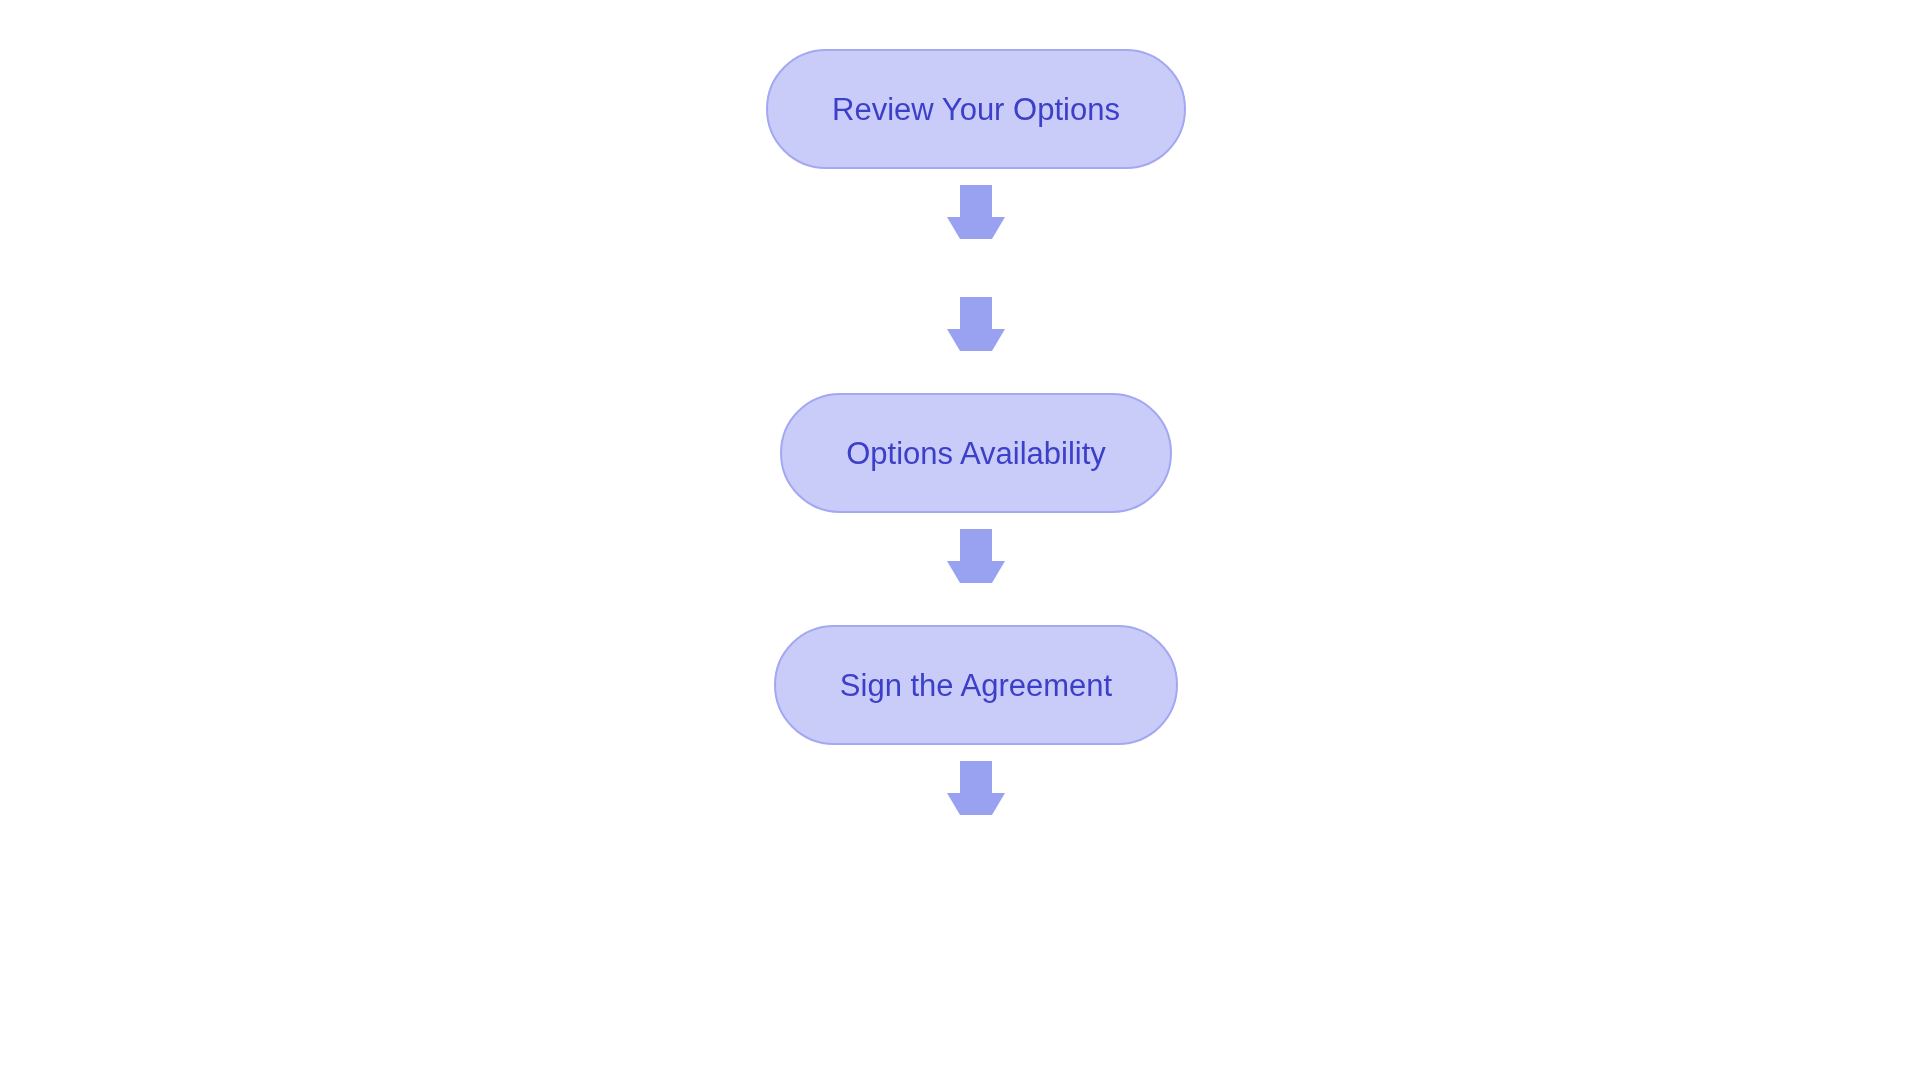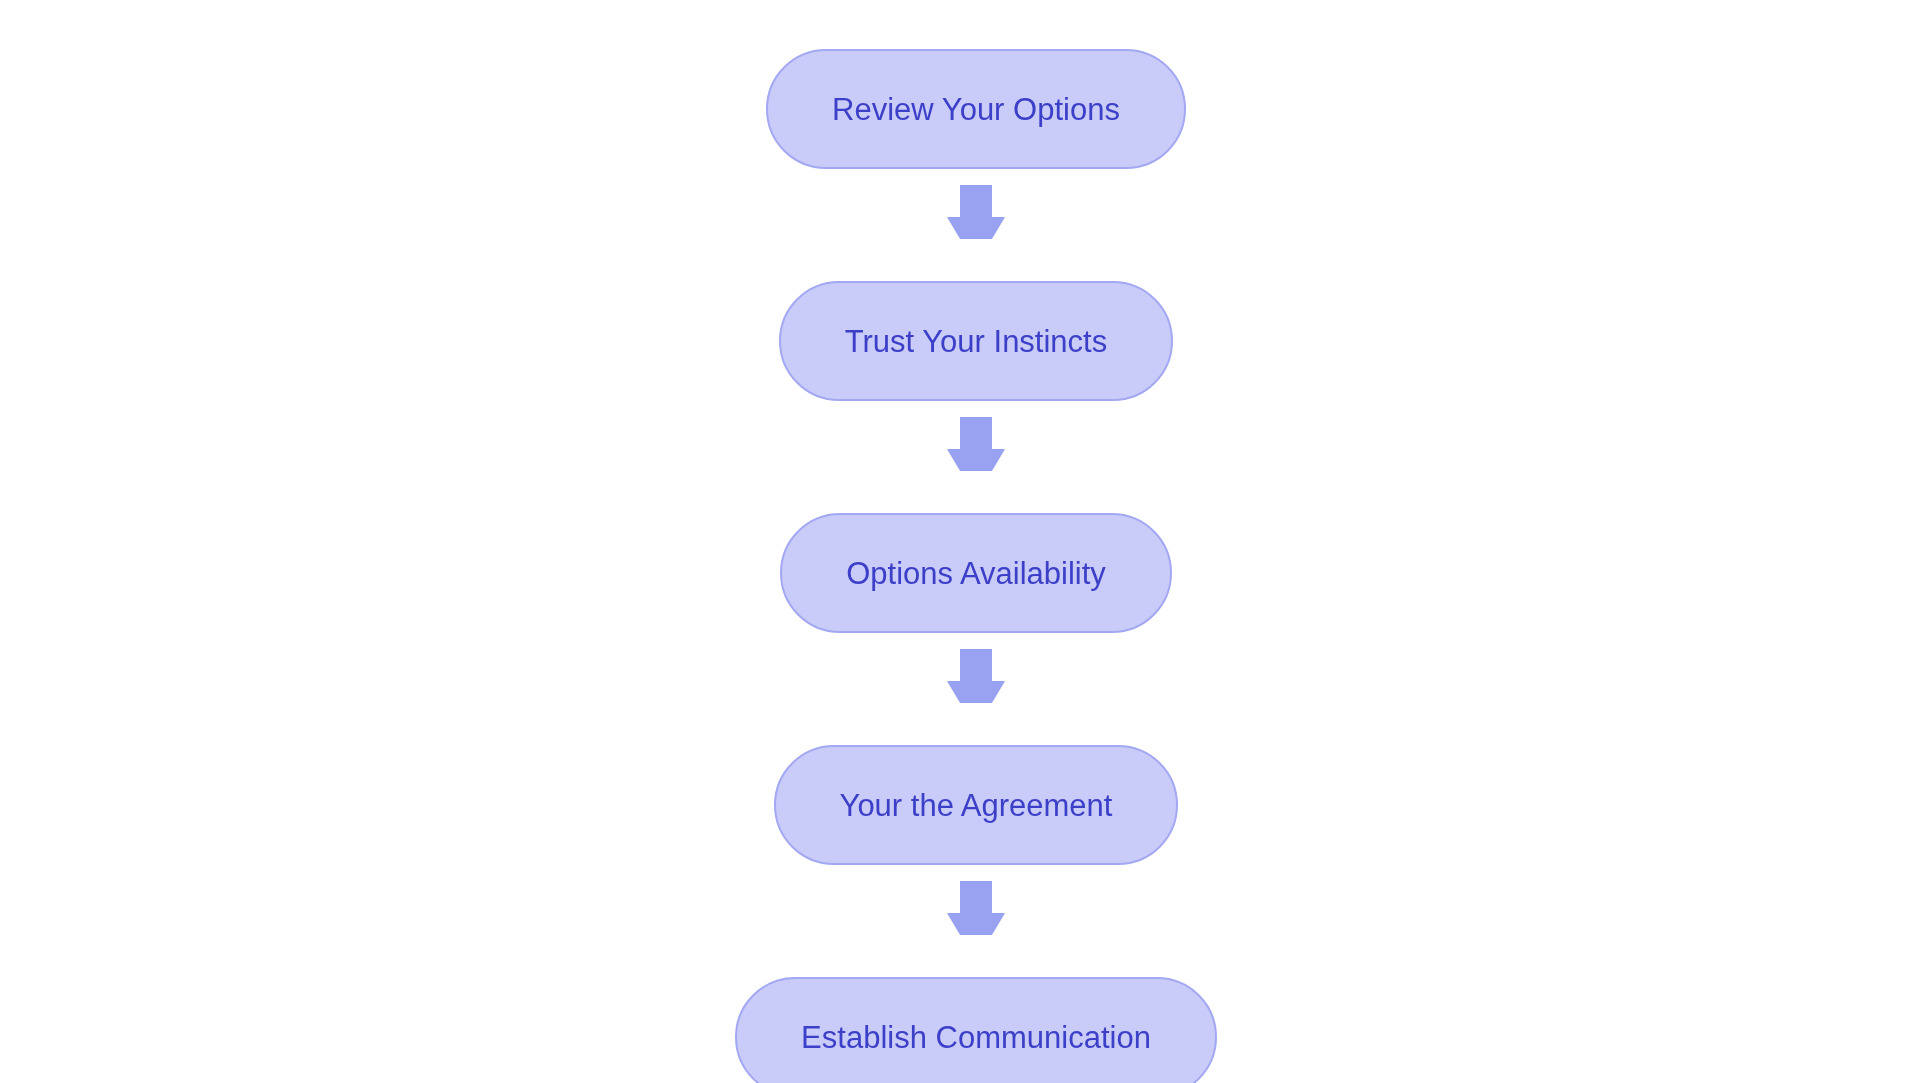--- a/index.html
+++ b/index.html
@@ -59,37 +59,31 @@
 <body>
 
 <div class="flow" id="flow">
     <div class="node">
       <span class="node-label">Review Your Options</span>
     </div>
     <div class="connector">
       <div class="arrow-line"></div>
       <div class="arrow-head"></div>
     </div>
-    <div class="node">
-      <span class="node-label">Trust Your Instincts</span>
-    </div>
     <div class="connector">
       <div class="arrow-line"></div>
       <div class="arrow-head"></div>
     </div>
     <div class="node">
       <span class="node-label">Options Availability</span>
     </div>
     <div class="connector">
       <div class="arrow-line"></div>
       <div class="arrow-head"></div>
     </div>
     <div class="node">
-      <span class="node-label">Your the Agreement</span>
+      <span class="node-label">Sign the Agreement</span>
     </div>
     <div class="connector">
       <div class="arrow-line"></div>
       <div class="arrow-head"></div>
     </div>
-    <div class="node">
-      <span class="node-label">Establish Communication</span>
-    </div>
   </div>
 
 </body></html>

